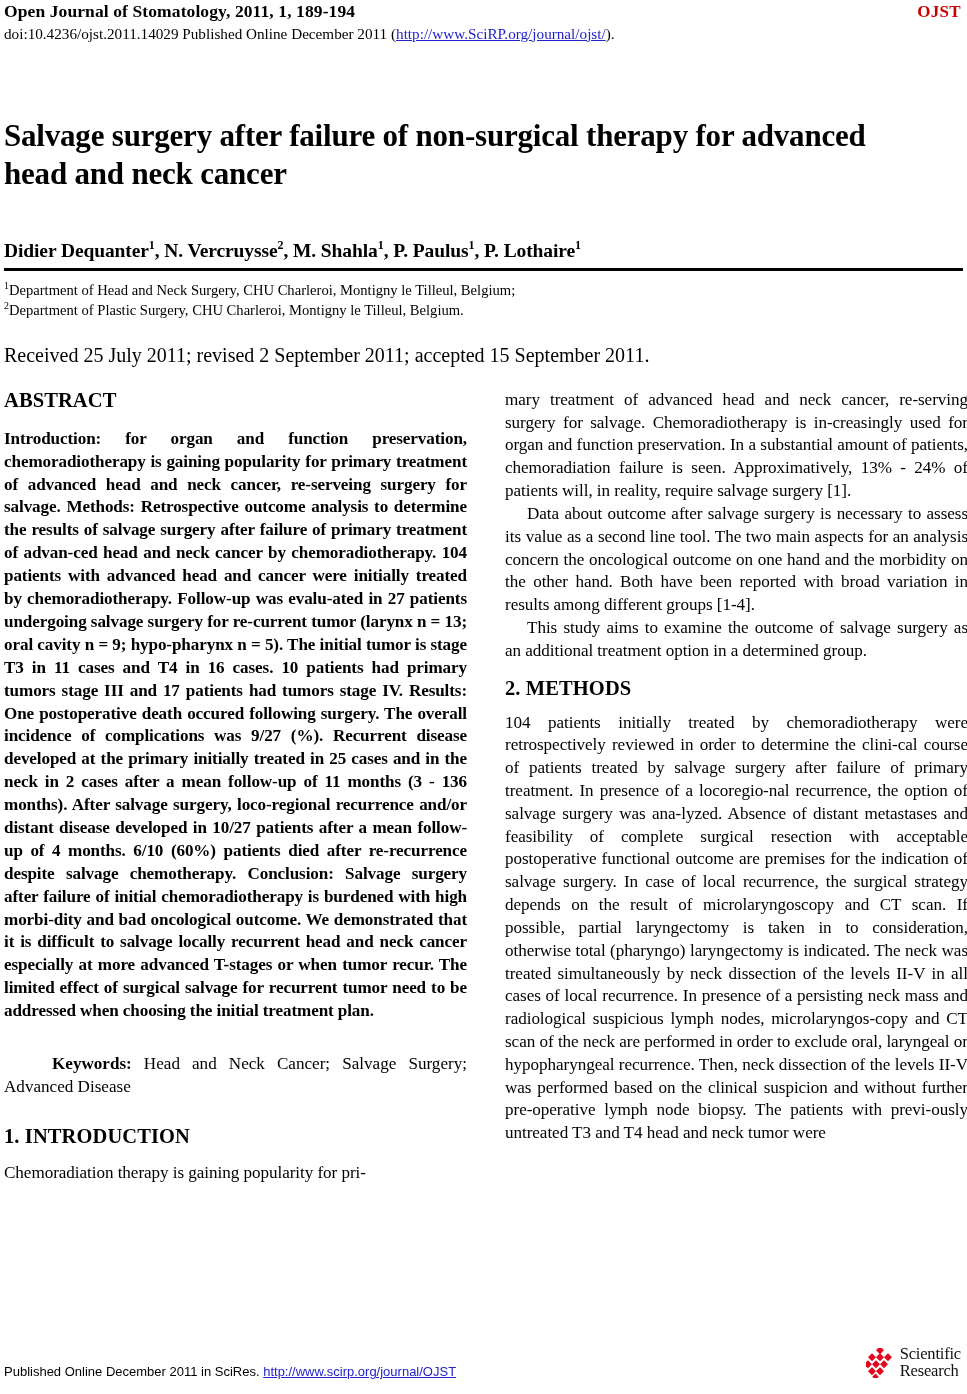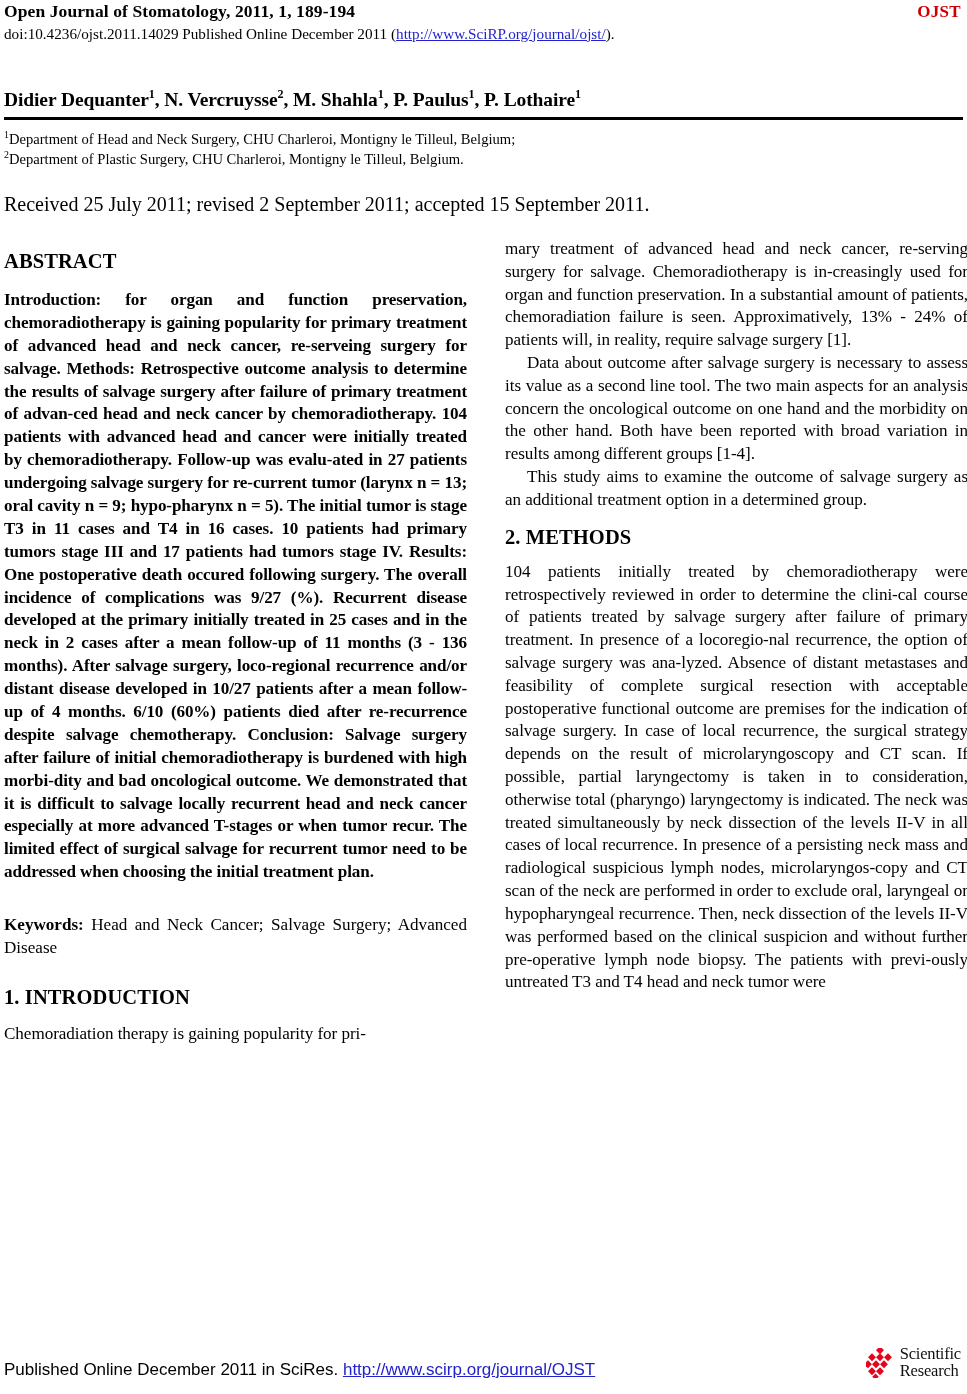--- a/index.html
+++ b/index.html
@@ -100,41 +100,41 @@
     position: absolute;
     top: 0;
     width: 463px;
   }
   .col-left  { left: 0; }
   .col-right { left: 501px; }
 
   h2.sec-head {
     font-size: 20.5px;
     font-weight: bold;
-    margin: 12px 0 16px 0;
+    margin: 0 0 16px 0;
     letter-spacing: 0.1px;
   }
   h2.sec-head.tight { margin-bottom: 12px; }
   h2.sec-head.spaced { margin-top: 26px; margin-bottom: 14px; }
 
   p.abs {
     font-size: 17.1px;
     font-weight: bold;
     line-height: 1.34;
     text-align: justify;
     margin: 0;
     letter-spacing: -0.1px;
   }
   p.kw {
     font-size: 17.1px;
     line-height: 1.34;
     text-align: justify;
     margin: 30px 0 0 0;
   }
-  p.kw b { font-weight: bold; }
+  p.kw b { font-weight: bold; margin-left: 48px; }
 
   p.body {
     font-size: 17.1px;
     line-height: 1.335;
     text-align: justify;
     margin: 0;
     letter-spacing: -0.05px;
   }
   p.body.indent { text-indent: 22px; }
   p.body + p.body { margin-top: 0; }
@@ -144,21 +144,21 @@
     position: absolute;
     left: 4px;
     right: 4px;
     bottom: 14px;
     display: flex;
     align-items: flex-end;
     justify-content: space-between;
     font-family: "Liberation Sans", "DejaVu Sans", sans-serif;
   }
   .footer-text {
-    font-size: 17px;
+    font-size: 13px;
     line-height: 1.2;
     white-space: nowrap;
   }
   .footer-text a.link { color: #2222cc; }
   .logo {
     display: flex;
     align-items: center;
     gap: 0;
     padding-right: 2px;
   }
@@ -176,20 +176,21 @@
 
 <div class="page">
 
   <div class="runhead">
     <div class="runhead-left">Open Journal of Stomatology, 2011, 1, 189-194</div>
     <div class="runhead-right">OJST</div>
   </div>
 
   <div class="doi-line"><span>doi:10.4236/ojst.2011.14029 Published Online December 2011 (</span><a class="link" href="#">http://www.SciRP.org/journal/ojst/</a><span>).</span></div>
 
+  <div class="title">Salvage surgery after failure of non-surgical therapy for advanced head and neck cancer</div>
 
   <div class="authors">Didier Dequanter<sup>1</sup>, N. Vercruysse<sup>2</sup>, M. Shahla<sup>1</sup>, P. Paulus<sup>1</sup>, P. Lothaire<sup>1</sup></div>
 
   <hr class="rule-thick">
 
   <div class="affil">
     <div class="affil-line"><sup>1</sup><span>Department of Head and Neck Surgery, CHU Charleroi,  Montigny le Tilleul, Belgium;</span></div>
     <div class="affil-line"><sup>2</sup><span>Department of Plastic Surgery, CHU Charleroi, Montigny le Tilleul, Belgium.</span></div>
   </div>
 

